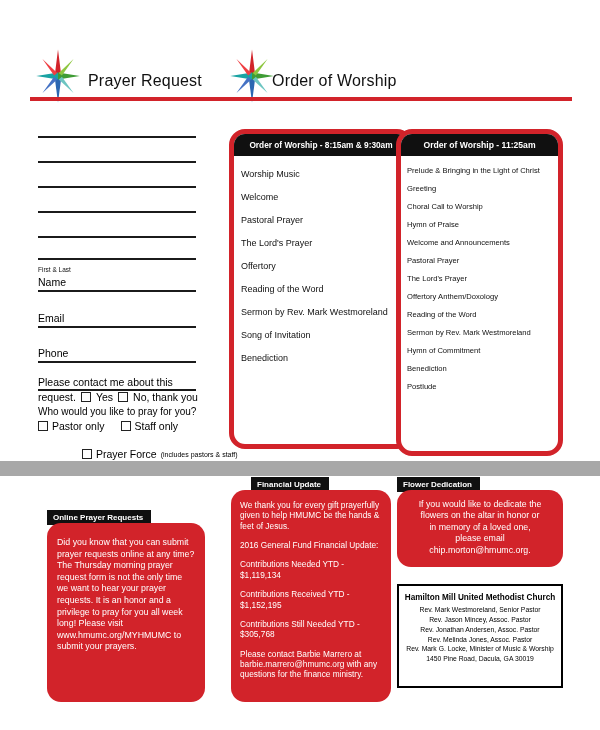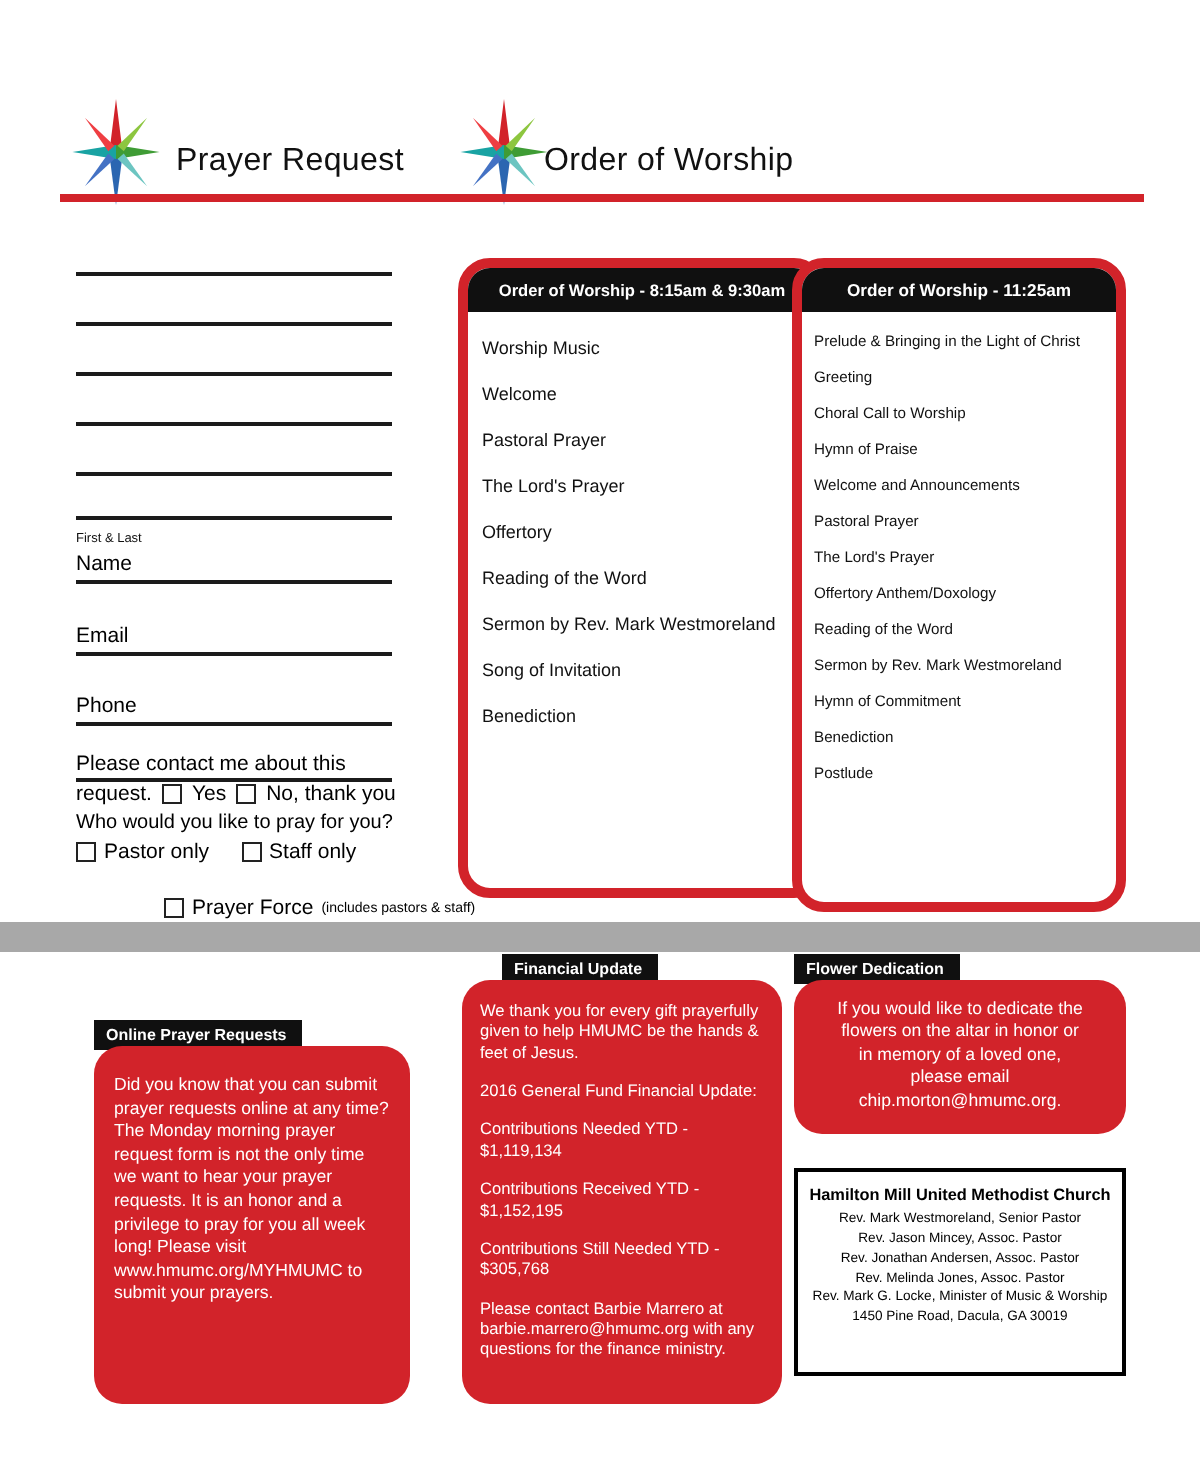--- a/index.html
+++ b/index.html
@@ -148,21 +148,21 @@
       <li>Hymn of Commitment</li>
       <li>Benediction</li>
       <li>Postlude</li>
     </ul>
   </div>
 
   <div class="gray-band"></div>
 
   <div class="tab" id="online-tab">Online Prayer Requests</div>
   <div class="redbox" id="online-box">
-    <p>Did you know that you can submit prayer requests online at any time? The Monday morning prayer request form is not the only time we want to hear your prayer requests. It is an honor and a privilege to pray for you all week long! Please visit www.hmumc.org/MYHMUMC to submit your prayers.</p>
+    <p>Did you know that you can submit prayer requests online at any time? The Thursday morning prayer request form is not the only time we want to hear your prayer requests. It is an honor and a privilege to pray for you all week long! Please visit www.hmumc.org/MYHMUMC to submit your prayers.</p>
   </div>
 
   <div class="tab" id="fin-tab">Financial Update</div>
   <div class="redbox" id="fin-box">
     <p>We thank you for every gift prayerfully given to help HMUMC be the hands &amp; feet of Jesus.</p>
     <p>2016 General Fund Financial Update:</p>
     <p>Contributions Needed YTD - $1,119,134</p>
     <p>Contributions Received YTD - $1,152,195</p>
     <p>Contributions Still Needed YTD - $305,768</p>
     <p>Please contact Barbie Marrero at barbie.marrero@hmumc.org with any questions for the finance ministry.</p>

